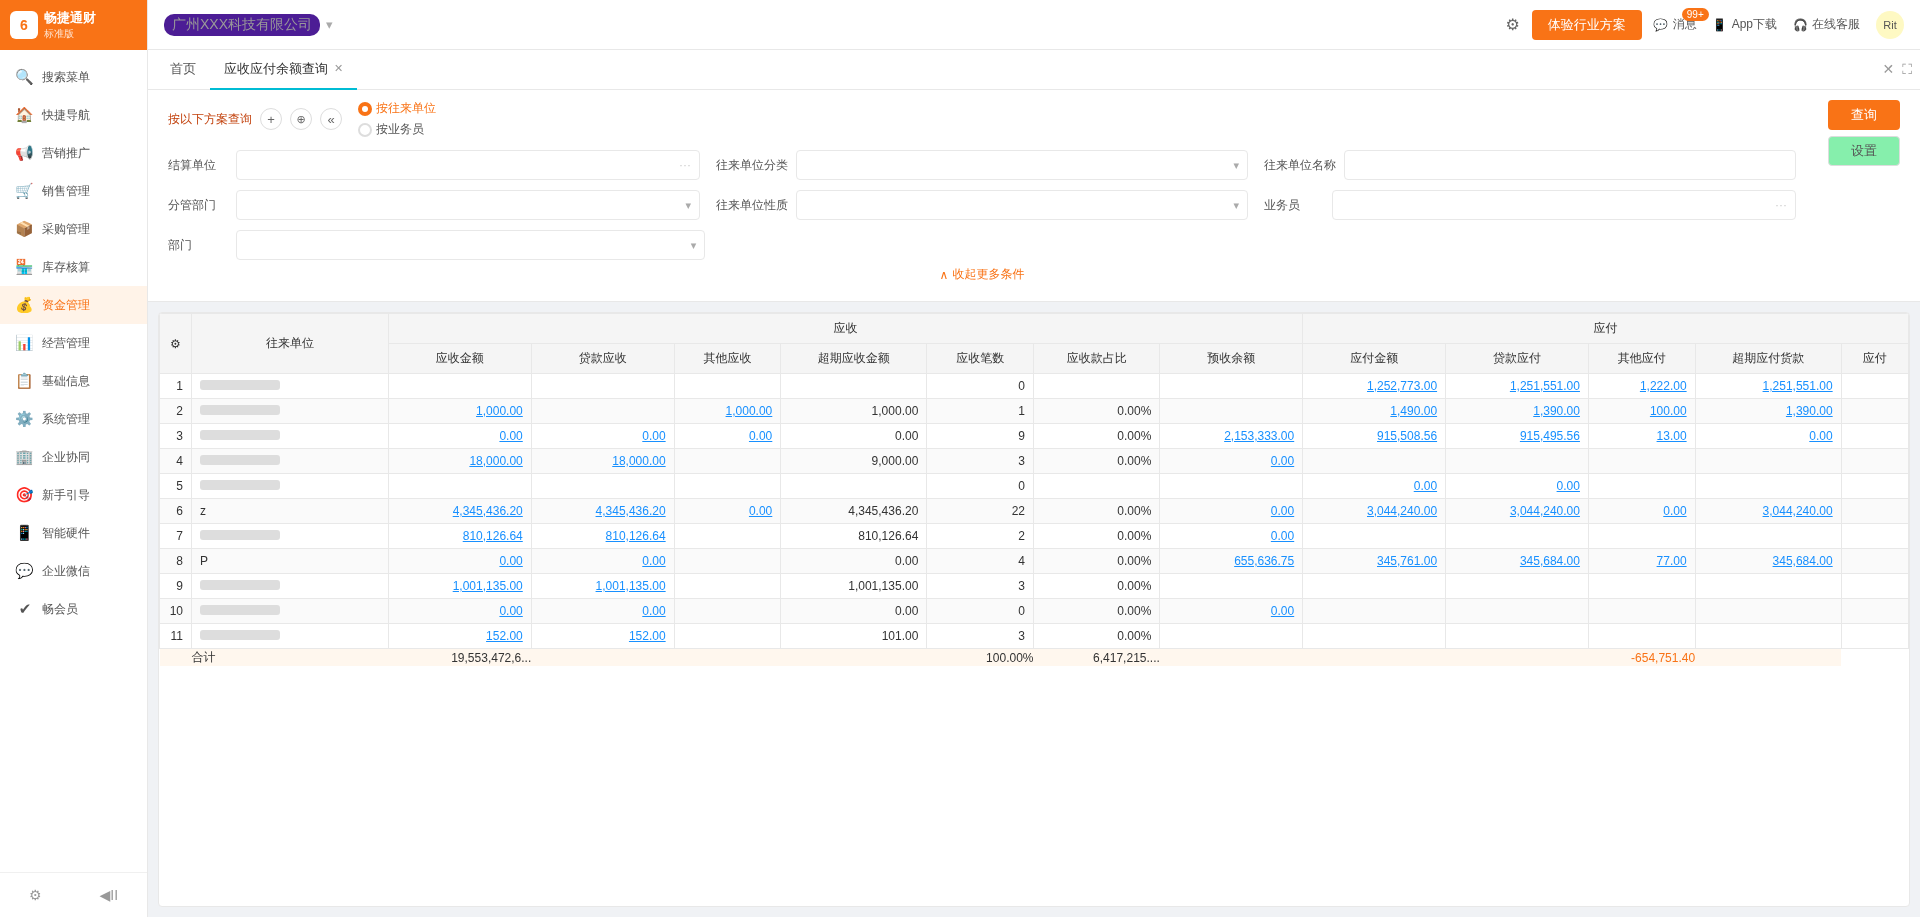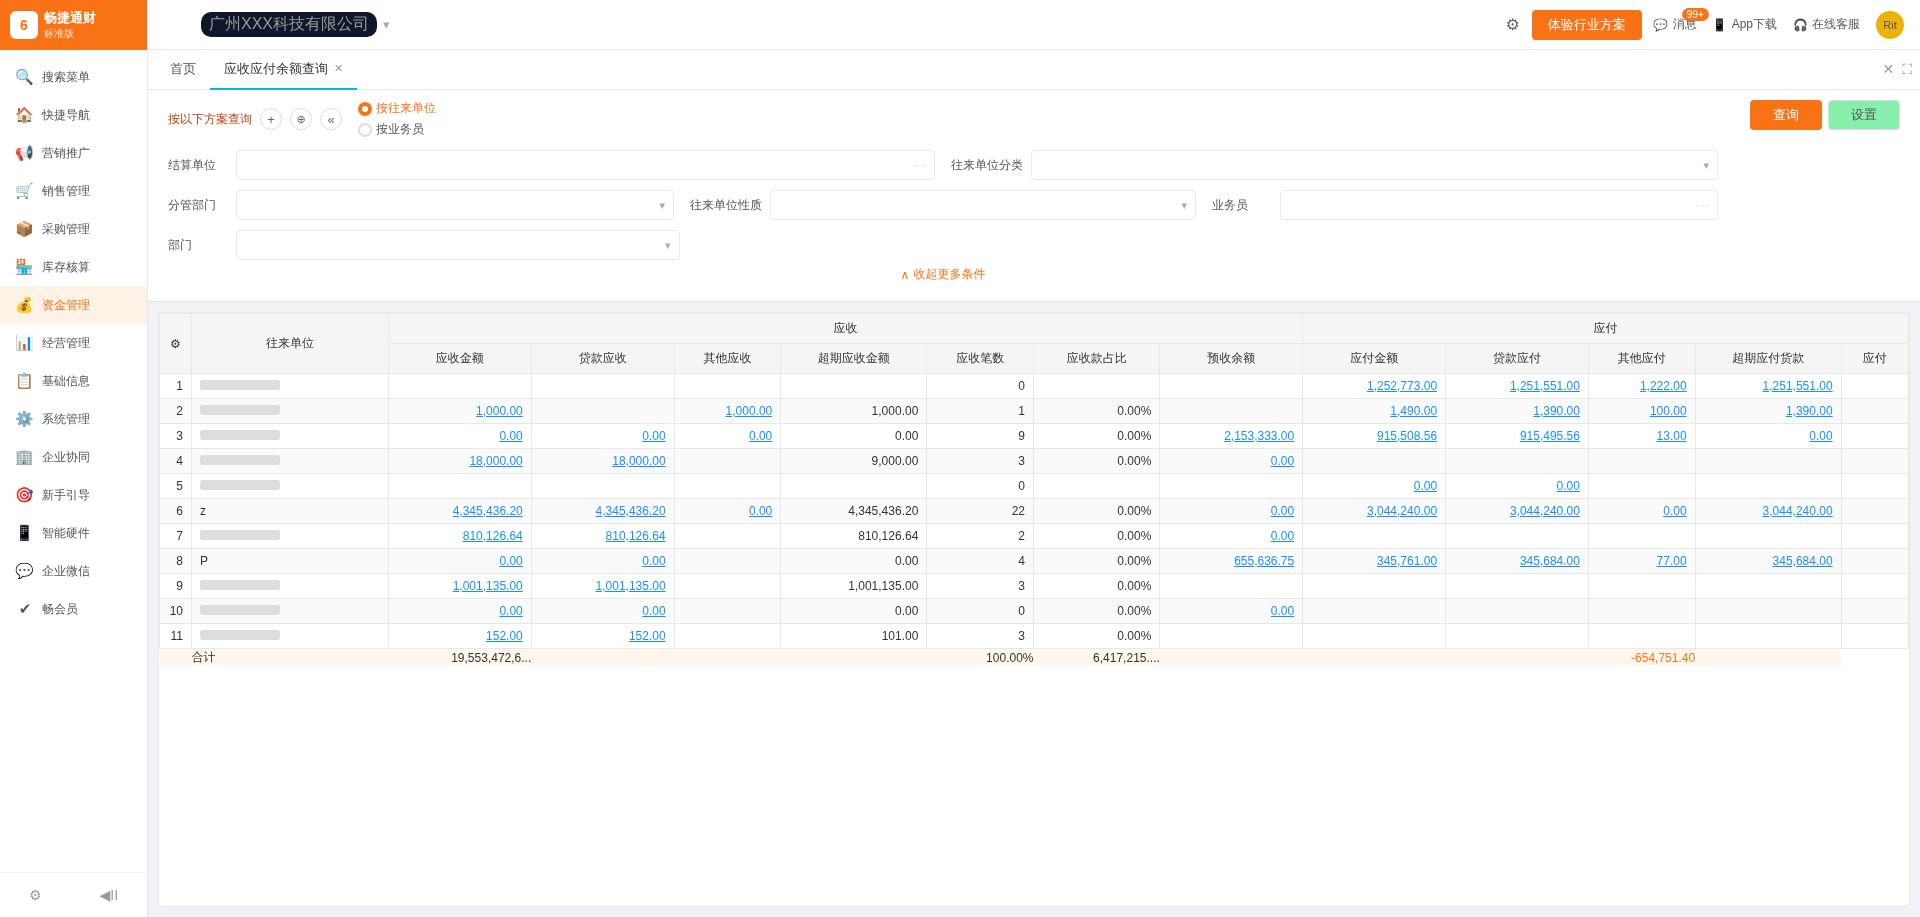--- a/index.html
+++ b/index.html
@@ -169,21 +169,21 @@
     }
     tbody tr:nth-child(even) td { background: #fafafa; }
     .td-link { color: #1890ff; text-decoration: underline; cursor: pointer; }
     .td-number { text-align: right; }
     .td-left { text-align: left; }
     .footer-row td { background: #fff7ee !important; font-weight: 500; }
     .negative { color: #f97316; }
 
     
     .query-btn-area {
-      display: flex; flex-direction: row; gap: 6px; margin-left: 16px;
+      display: flex; flex-direction: column; gap: 6px; margin-left: 16px;
     }
     .query-btn {
       background: #f97316; color: #fff; border: none; border-radius: 4px;
       padding: 6px 20px; cursor: pointer; font-size: 13px; width: 72px;
     }
     .settings-btn {
       background: #86efac; color: #555; border: 1px solid #ddd; border-radius: 4px;
       padding: 5px 16px; cursor: pointer; font-size: 13px; width: 72px;
     }
   </style>
@@ -264,40 +264,40 @@
       </div>
     </div>
   <div class="sidebar-bottom">
     <span class="sidebar-bottom-btn">⚙</span>
     <span class="sidebar-bottom-btn">◀II</span>
   </div>
 </div>
 
 <div class="top-header">
   <div class="header-breadcrumb">
-    <span style="color:#999;font-size:16px;background:#0f172a;padding:2px 8px;border-radius:10px;margin-left:37px;">广州XXX科技有限公司</span>
+    <span style="color:#999;font-size:14px;background:#4c1d95;padding:2px 8px;border-radius:10px;">广州XXX科技有限公司</span>
     <span style="color:#aaa;cursor:pointer;">▾</span>
   </div>
   <span class="header-gear">⚙</span>
   <button class="header-btn-orange">体验行业方案</button>
   <div class="header-right">
     <div class="msg-badge">
       <span>💬</span>
       <span>消息</span>
       <span class="badge">99+</span>
     </div>
     <div class="msg-badge" style="position:relative;">
       <span>📱</span>
       <span>App下载</span>
     </div>
     <div class="msg-badge" style="position:relative;">
       <span>🎧</span>
       <span>在线客服</span>
     </div>
-    <div class="header-user" style="background:#eab308;border-radius:50%;width:28px;height:28px;display:flex;align-items:center;justify-content:center;font-size:11px;">
+    <div class="header-user" style="background:#fef9c3;border-radius:50%;width:28px;height:28px;display:flex;align-items:center;justify-content:center;font-size:11px;">
       <span>Rit</span>
     </div>
   </div>
 </div>
 
 <div class="main-content">
 
   <div class="tab-bar">
     <div class="tab-item">
       <span>首页</span>
@@ -344,20 +344,26 @@
               <div class="filter-input">
                 <span></span>
                 <span class="filter-input-dots">···</span>
               </div>
             </div>
             <div class="filter-item">
               <span class="filter-label">往来单位分类</span>
               <div class="filter-select">
                 <span></span>
                 <span class="filter-chevron">▾</span>
+              </div>
+            </div>
+            <div class="filter-item">
+              <span class="filter-label">往来单位名称</span>
+              <div class="filter-input">
+                <span></span>
               </div>
             </div>
           </div>
 
           <div class="filter-row">
             <div class="filter-item">
               <span class="filter-label">分管部门</span>
               <div class="filter-select">
                 <span></span>
                 <span class="filter-chevron">▾</span>

